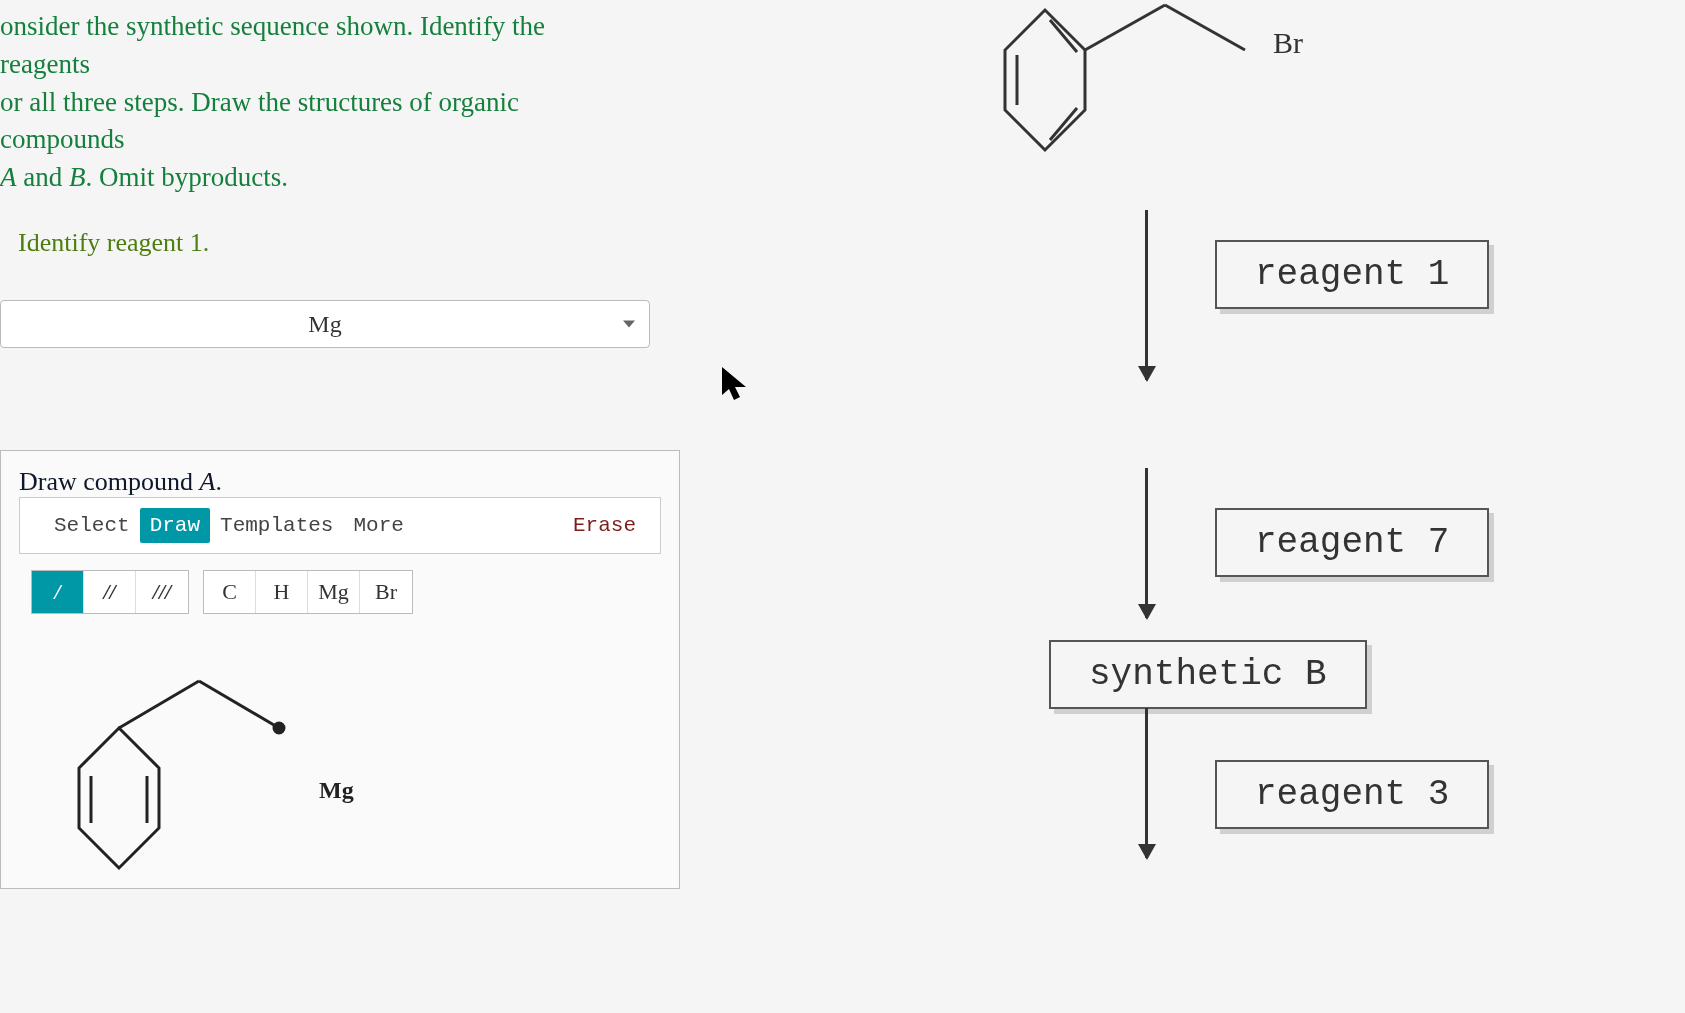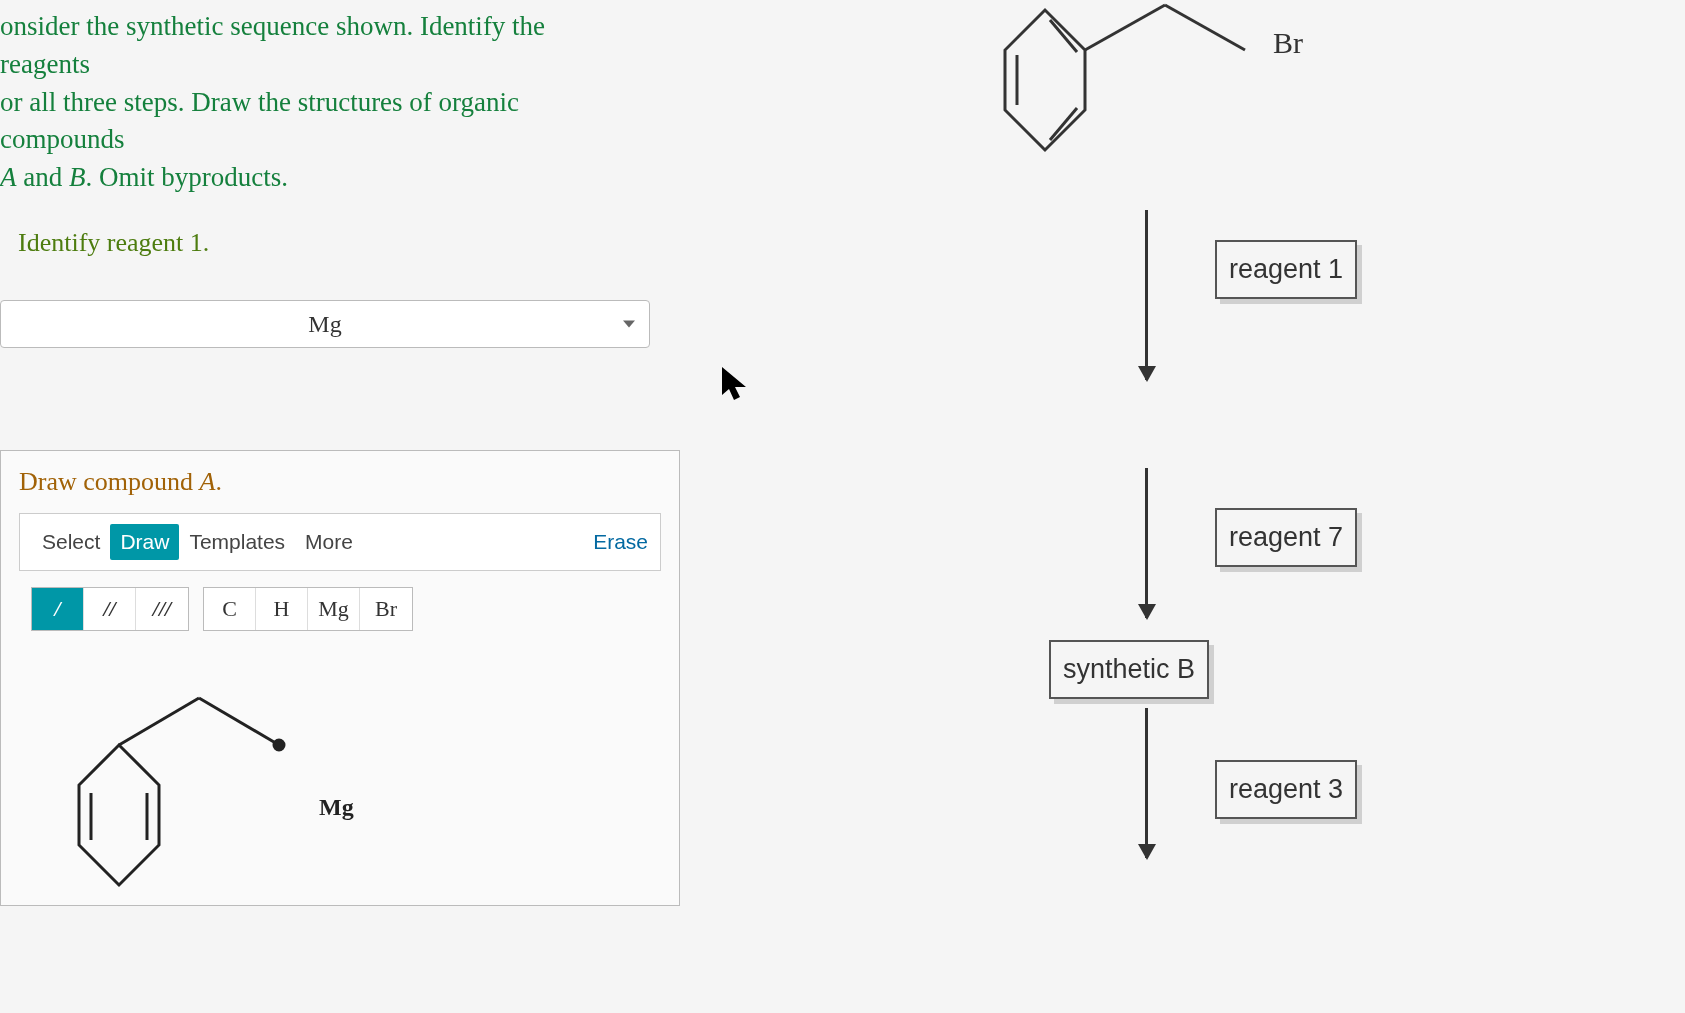--- a/index.html
+++ b/index.html
@@ -62,32 +62,31 @@
     position: absolute;
     left: 0px;
     top: 450px;
     width: 680px;
     border: 1px solid #bbb;
     background: #fafafa;
     padding: 16px 18px 0 18px;
   }
   .draw-title {
     font-size: 26px;
-    color: #a16207;
-    margin-bottom: 16px;
+    color: #0f172a;
     font-family: Georgia, serif;
   }
   .toolbar {
     background: #fff;
     border: 1px solid #ccc;
-    padding: 10px 12px;
+    padding: 10px 24px;
     display: flex;
     align-items: center;
     gap: 12px;
-    font-family: Liberation Sans, sans-serif;
+    font-family: Liberation Mono, monospace;
     margin-bottom: 10px;
   }
   .tb-primary {
     display: flex;
     gap: 0;
   }
   .tb-primary span {
     font-size: 21px;
     padding: 6px 10px;
     color: #444;
@@ -95,21 +94,21 @@
   }
   .tb-primary span.active {
     background: #0097a7;
     color: #fff;
     border-radius: 2px;
     text-align: center;
   }
   .tb-erase {
     margin-left: auto;
     font-size: 21px;
-    color: #0369a1;
+    color: #7f1d1d;
     cursor: pointer;
   }
   .tool-row {
     display:flex;
     gap: 14px;
     padding: 6px 12px 14px 12px;
     align-items: stretch;
   }
   .bond-group, .elem-group {
     display: flex;
@@ -156,23 +155,23 @@
     left: -7px;
     width: 0; height: 0;
     border-left: 9px solid transparent;
     border-right: 9px solid transparent;
     border-top: 16px solid #333;
   }
   .scheme-box {
     position: absolute;
     border: 2px solid #555;
     background: #f5f5f5;
-    padding: 12px 12px;
-    font-size: 27px;
-    font-family: Liberation Sans, sans-serif;
+    padding: 12px 38px;
+    font-size: 36px;
+    font-family: Liberation Mono, monospace;
     color: #333;
     box-shadow: 5px 5px 0 rgba(0,0,0,0.15);
   }
   .cursor {
     position: absolute;
     left: 720px;
     top: 365px;
     pointer-events: none;
   }
 </style>

